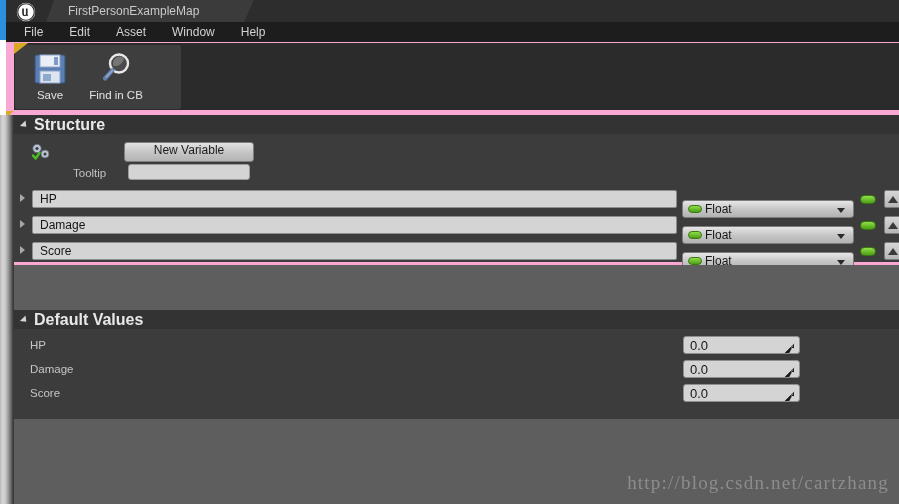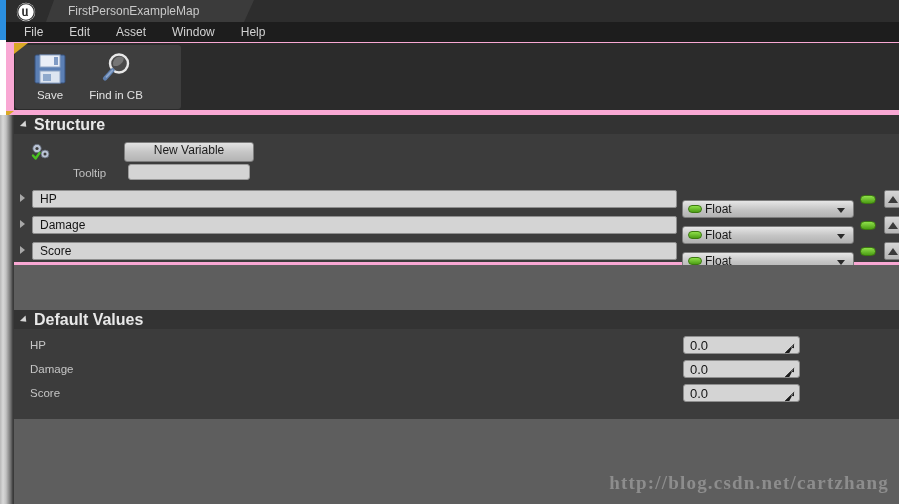--- a/index.html
+++ b/index.html
@@ -301,21 +301,20 @@
     width: 885px; height: 85px;
     background: #5e5e5e;
   }
   .watermark {
     position: absolute; right: 10px; bottom: 10px;
     font-family: "Liberation Serif", serif;
     font-size: 19px;
     color: #8d8d8d;
     letter-spacing: 1.2px;
     white-space: nowrap;
-    font-weight: bold;
   }
 </style>
 </head>
 <body>
 
 <div id="app">
 
   <div class="left-blue"></div>
   <div class="left-white"></div>
   <div class="left-strip"></div>

